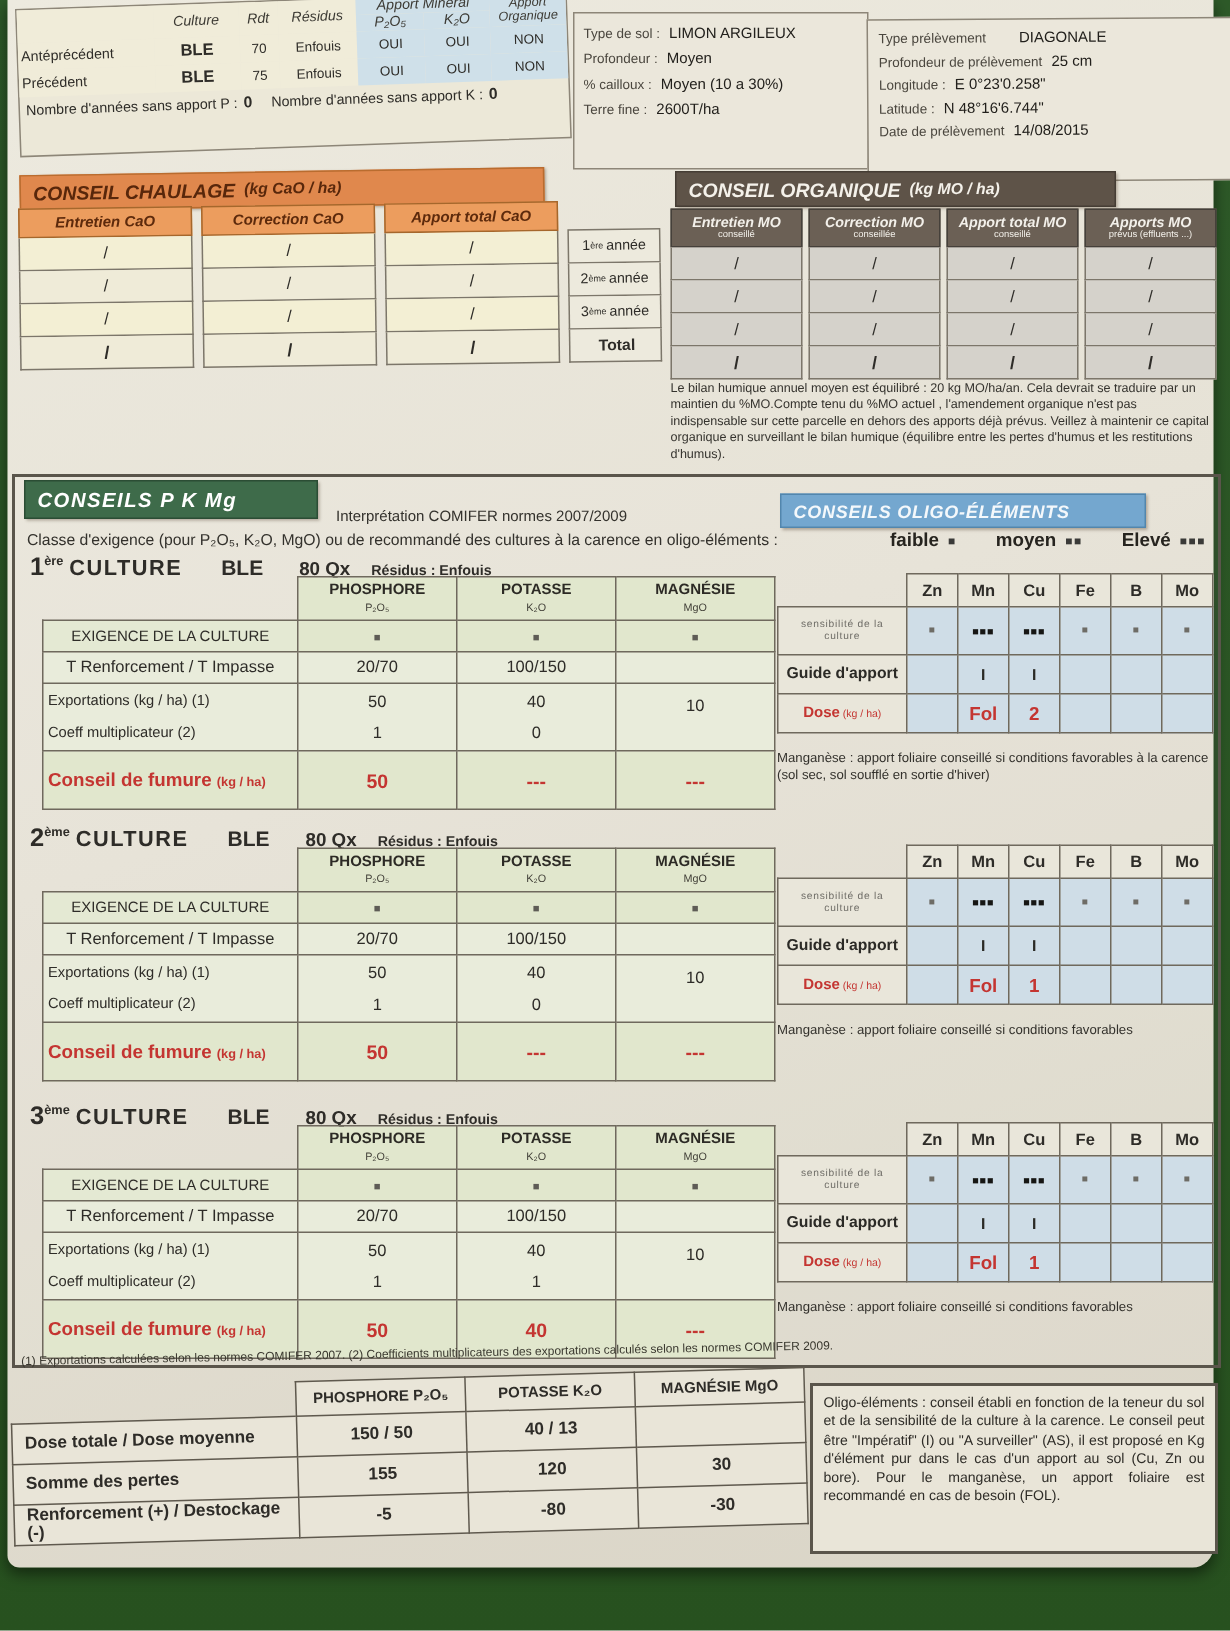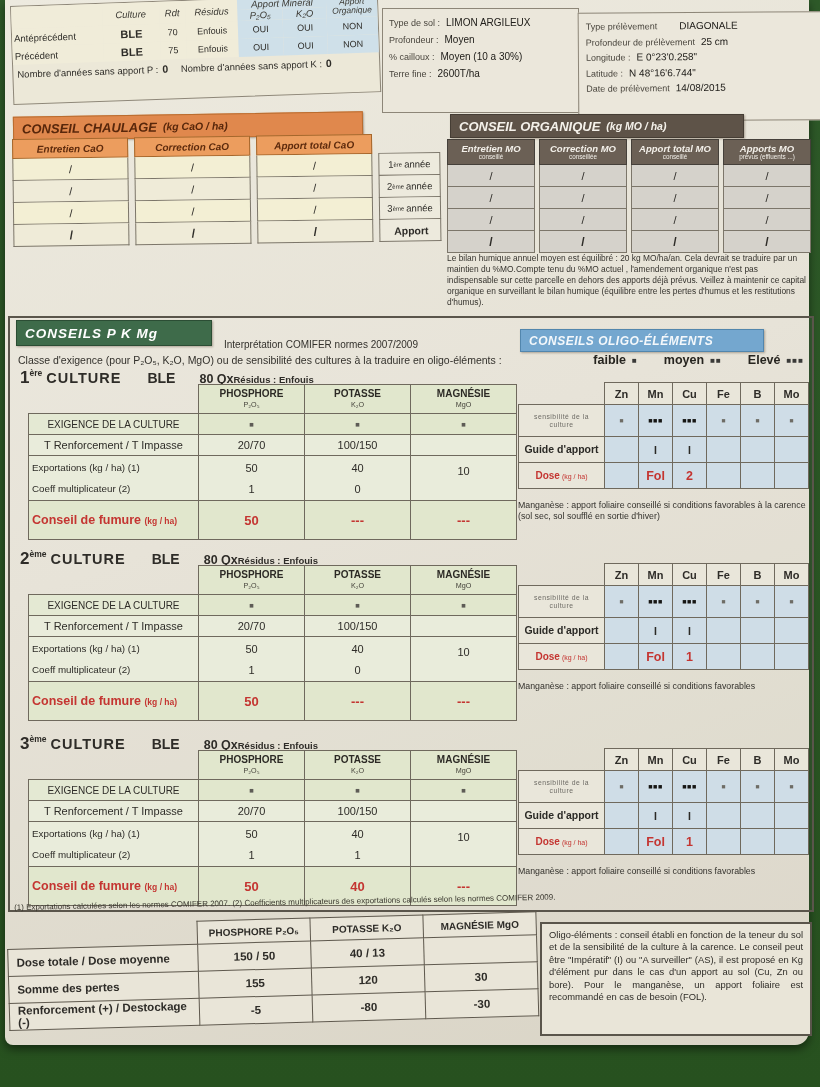--- a/index.html
+++ b/index.html
@@ -66,21 +66,21 @@
   .leg-item{display:flex;align-items:center;gap:6px;font-size:12.5px;font-weight:bold;color:#26241f;}
   .leg-sq{font-size:8px;letter-spacing:1px;color:#3a3a38;}
   
   .culture{position:absolute;left:8px;width:804px;height:181px;}
   .cult-title{position:absolute;left:12px;top:0;display:flex;align-items:baseline;white-space:nowrap;}
   .cult-ord{font-size:17px;font-weight:bold;}
   .cult-ord sup{font-size:8.5px;font-weight:bold;}
   .cult-word{font-size:14.5px;font-weight:bold;letter-spacing:1px;margin-left:4px;}
   .cult-crop{font-size:14px;font-weight:bold;margin-left:26px;}
   .cult-yield{font-size:12.5px;font-weight:bold;margin-left:24px;}
-  .cult-res{font-size:9.5px;font-weight:bold;margin-left:0;}
+  .cult-res{font-size:9.5px;font-weight:bold;margin-left:14px;}
   .mtab{position:absolute;left:20px;top:16px;border-collapse:collapse;table-layout:fixed;}
   .mtab td{border:1px solid #6f695d;text-align:center;vertical-align:middle;padding:1px 3px;background:#e1e7cd;}
   .mtab td.nob{border:none;background:transparent;}
   .mtab .nut{font-size:10px;font-weight:bold;color:#2c2a25;line-height:1.05;}
   .mtab .formula{font-size:7.2px;color:#44423a;}
   .mtab .lblcol{text-align:center;font-size:10px;background:#e4e9d3;}
   .mtab .hrow td{height:26px;}
   .mtab .sqcell{font-size:7.5px;color:#5e5c56;height:18px;}
   .mtab .valrow td{font-size:11px;height:18px;background:#e9ecdb;}
   .mtab .dbl td{height:42px;background:#e9ecdb;}
@@ -253,21 +253,21 @@
           <span class="rl-rest">année</span>
         </div>
       <div class="ch-lbl">
           <span>3</span>
           <sup>ème</sup>
           <span class="rl-rest">année</span>
         </div>
       <div class="ch-lbl tot">
           <span></span>
           <sup></sup>
-          <span class="rl-rest">Apport</span>
+          <span class="rl-rest">Total</span>
         </div>
     </div>
   </div>
 
   <div class="banner banner-taupe" style="left:450px;top:114px;width:276px;">
     <span>CONSEIL ORGANIQUE</span>
       <span class="bu">(kg MO / ha)</span>
   </div>
   <div class="og-wrap">
     <div class="og-col">
@@ -311,21 +311,21 @@
       <div class="og-cell tot">/</div>
     </div>
   </div>
   <div class="og-note">Le bilan humique annuel moyen est équilibré : 20 kg MO/ha/an. Cela devrait se traduire par un maintien du %MO.Compte tenu du %MO actuel , l'amendement organique n'est pas indispensable sur cette parcelle en dehors des apports déjà prévus. Veillez à maintenir ce capital organique en surveillant le bilan humique (équilibre entre les pertes d'humus et les restitutions d'humus).</div>
 
   <section class="pkmg-box"></section>
   <div class="banner banner-green" style="left:16px;top:320px;width:178px;">CONSEILS P K Mg</div>
   <div class="interp">Interprétation COMIFER normes 2007/2009</div>
   <div class="banner banner-blue" style="left:520px;top:329px;width:226px;">CONSEILS OLIGO-ÉLÉMENTS</div>
   <div class="exigence-row">
-    <span>Classe d'exigence (pour P₂O₅, K₂O, MgO) ou de sensibilité des cultures à la traduire en oligo-éléments :</span>
+    <span>Classe d'exigence (pour P₂O₅, K₂O, MgO) ou de recommandé des cultures à la carence en oligo-éléments :</span>
     <div class="legend">
       <span class="leg-item">
           <span>faible</span>
           <span class="leg-sq">■</span>
         </span>
       <span class="leg-item">
           <span>moyen</span>
           <span class="leg-sq">■■</span>
         </span>
       <span class="leg-item">

